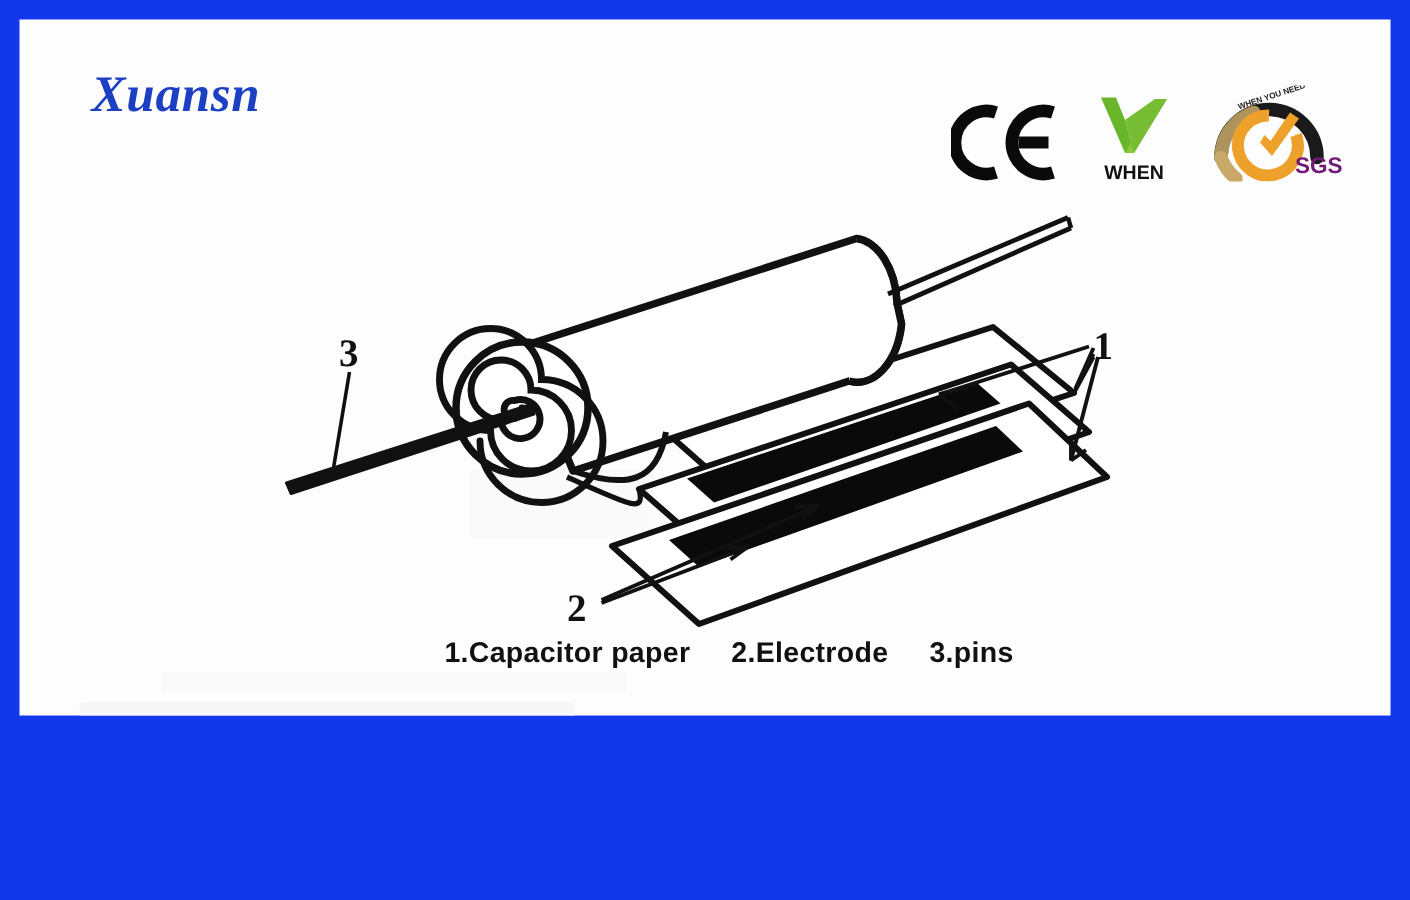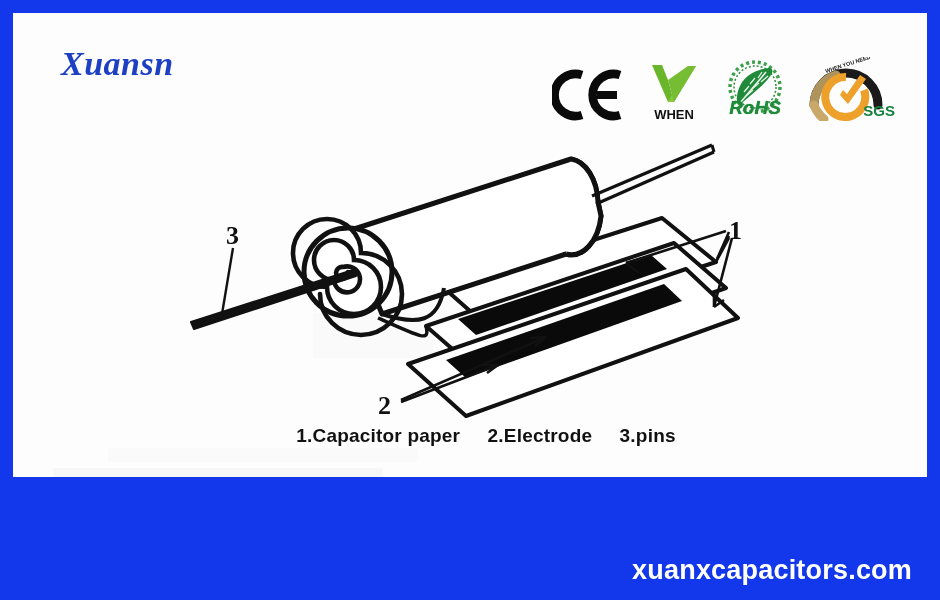--- a/index.html
+++ b/index.html
@@ -86,21 +86,21 @@
     position: absolute;
     bottom: 4px;
     left: 0; right: 0;
     text-align: center;
     text-shadow: 0 0 1px #1f8b3a;
   }
   
   #cert-sgs { width: 92px; }
   #cert-sgs .sgs-label {
     font-size: 15px;
-    color: #15803d;
+    color: #701a75;
     position: absolute;
     right: 2px;
     bottom: 3px;
   }
 
   
   #diagram {
     position: absolute;
     left: 13px;
     top: 13px;
@@ -167,30 +167,20 @@
 
       <div class="cert" id="cert-reach">
         <svg width="52" height="44" viewBox="0 0 52 44">
           <path d="M4 3 L20 40 L26 40 L20 18 L14 3 Z" fill="#69b62b"></path>
           <path d="M20 40 L26 40 L48 4 L40 4 Z" fill="#8cc63f"></path>
           <path d="M20 18 L26 40 L48 4 L40 4 Z" fill="#76bd33"></path>
         </svg>
         <div class="cert-label reach-label">WHEN</div>
       </div>
 
-      <div class="cert" id="cert-rohs">
-        <svg width="60" height="62" viewBox="0 0 60 62">
-          <circle cx="30" cy="28" r="25" fill="none" stroke="#3ea04b" stroke-width="3.5" stroke-dasharray="3 3"></circle>
-          <circle cx="30" cy="28" r="21" fill="none" stroke="#2e8f3c" stroke-width="1.5" stroke-dasharray="2 2"></circle>
-          <path d="M44 9 C24 11 11 24 12 43 C12 46 14 47 16 45 C31 31 42 24 47 14 C48 11 47 8.6 44 9 Z" fill="#1f8b3a"></path>
-          <path d="M41 13 L15 44" stroke="#e9f4e9" stroke-width="1.6" fill="none"></path>
-          <path d="M37 13 L33 19 M43 17 L36 23 M30 19 L25 25 M34 24 L27 30 M24 27 L19 33 M28 31 L21 37" stroke="#e9f4e9" stroke-width="1.3" fill="none"></path>
-        </svg>
-        <div class="cert-label rohs-label">RoHS</div>
-      </div>
 
       <div class="cert" id="cert-sgs">
         <svg width="90" height="64" viewBox="0 0 90 64">
           <path d="M8 48 A32 32 0 0 1 72 48" stroke="#1a1a1a" stroke-width="9" fill="none" stroke-linecap="round"></path>
           <path d="M8 48 A32 32 0 0 0 18 62" stroke="#c9a96a" stroke-width="9" fill="none" stroke-linecap="round"></path>
           <path d="M8 48 A32 32 0 0 1 30 18" stroke="#c9a96a" stroke-width="9" fill="none" stroke-linecap="round" opacity="0.85"></path>
           <path d="M40 20 A20 20 0 1 0 58 33" stroke="#eda02a" stroke-width="8" fill="none" stroke-linecap="butt"></path>
           <path d="M34 38 L42 47 L60 22 L54 18 L41 37 L37 33 Z" fill="#eda02a"></path>
           <text x="20" y="16" font-family="Liberation Sans, sans-serif" font-size="5.5" fill="#1a1a1a" font-weight="bold" transform="rotate(-18 20 16)">WHEN YOU NEED</text>
         </svg>
@@ -275,17 +265,14 @@
 
       <text x="200" y="218" font-family="Liberation Serif, serif" font-size="26" font-weight="bold" fill="#111111">3</text>
       <text x="703" y="213" font-family="Liberation Serif, serif" font-size="26" font-weight="bold" fill="#111111">1</text>
       <text x="352" y="388" font-family="Liberation Serif, serif" font-size="26" font-weight="bold" fill="#111111">2</text>
     </svg>
 
     <div id="caption">1.Capacitor paper     2.Electrode     3.pins</div>
 
   </div>
 
-  <div id="footer">
-    <span id="footer-url">xuanxcapacitors.com</span>
-  </div>
 
 </div>
 
 </body></html>

